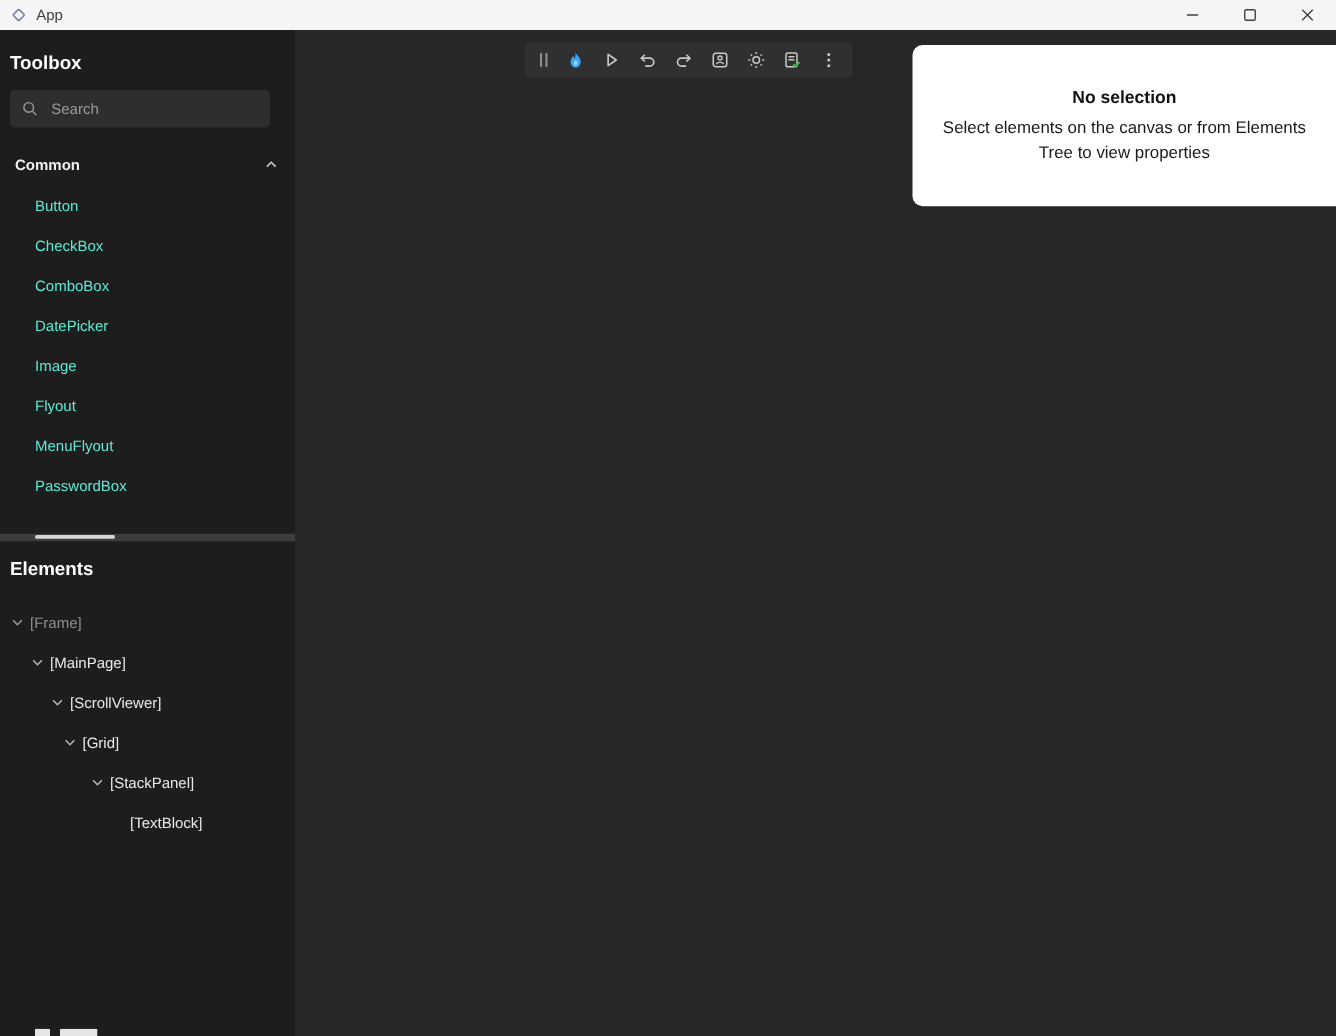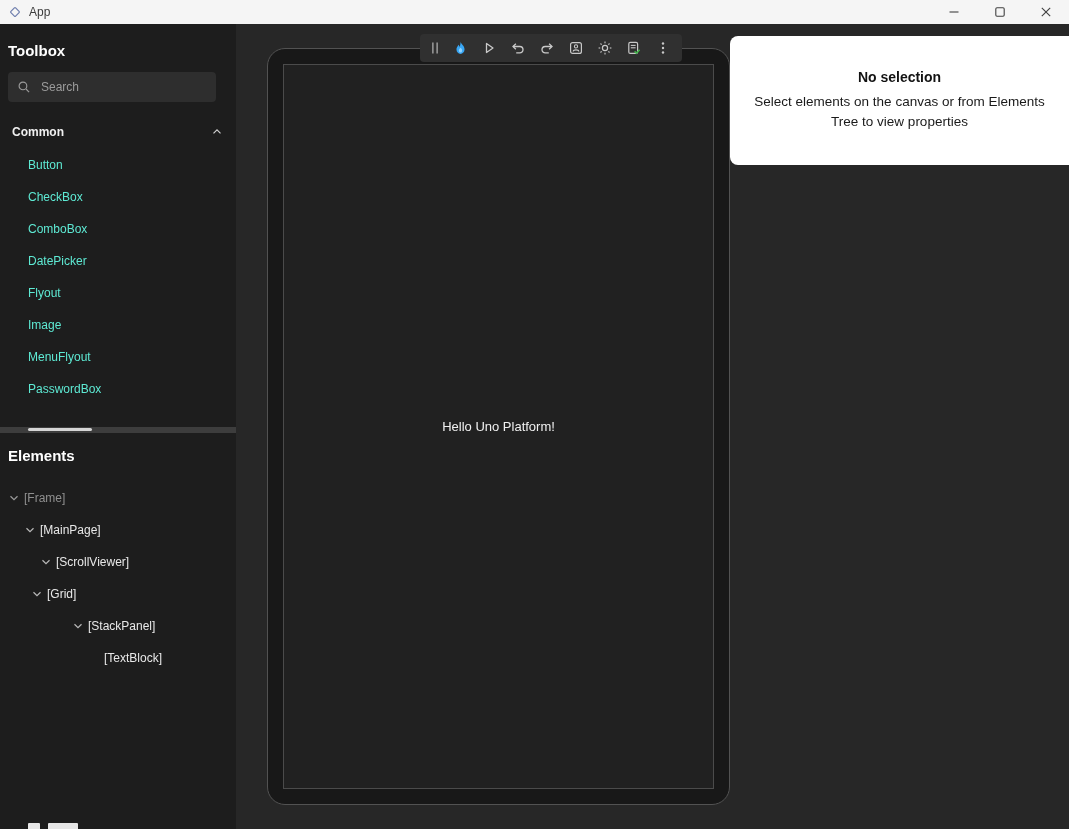--- a/index.html
+++ b/index.html
@@ -113,22 +113,22 @@
       <svg width="14" height="14" viewBox="0 0 16 16">
         <path d="M4 9.5 L8 5.5 L12 9.5" fill="none" stroke="#cfcfcf" stroke-width="1.4"></path>
       </svg>
     </div>
 
     <div class="tb-list">
       <div class="tb-item">Button</div>
       <div class="tb-item">CheckBox</div>
       <div class="tb-item">ComboBox</div>
       <div class="tb-item">DatePicker</div>
+      <div class="tb-item">Image</div>
       <div class="tb-item">Flyout</div>
-      <div class="tb-item">Image</div>
       <div class="tb-item">MenuFlyout</div>
       <div class="tb-item">PasswordBox</div>
     </div>
 
     <div class="hthumb"></div>
     <div class="splitter"></div>
 
     <div class="el-title">Elements</div>
 
     <div class="tree">
@@ -149,21 +149,21 @@
         <span class="lbl">[MainPage]</span>
       </div>
       <div class="tree-row" style="padding-left:38px;">
         <span class="chev">
           <svg width="14" height="14" viewBox="0 0 16 16">
               <path d="M4 6 L8 10 L12 6" fill="none" stroke="#b8b8b8" stroke-width="1.4"></path>
             </svg>
         </span>
         <span class="lbl">[ScrollViewer]</span>
       </div>
-      <div class="tree-row" style="padding-left:29px;">
+      <div class="tree-row" style="padding-left:48px;">
         <span class="chev">
           <svg width="14" height="14" viewBox="0 0 16 16">
               <path d="M4 6 L8 10 L12 6" fill="none" stroke="#b8b8b8" stroke-width="1.4"></path>
             </svg>
         </span>
         <span class="lbl">[Grid]</span>
       </div>
       <div class="tree-row" style="padding-left:70px;">
         <span class="chev">
           <svg width="14" height="14" viewBox="0 0 16 16">
@@ -247,25 +247,20 @@
       </button>
       <button class="tbtn">
         <svg width="16" height="16" viewBox="0 0 16 16">
           <circle cx="8" cy="3.5" r="1.2" fill="#c9c9c9"></circle>
           <circle cx="8" cy="8" r="1.2" fill="#c9c9c9"></circle>
           <circle cx="8" cy="12.5" r="1.2" fill="#c9c9c9"></circle>
         </svg>
       </button>
     </div>
 
-    <div class="device">
-      <div class="screen">
-        <span class="hello">Hello Uno Platform!</span>
-      </div>
-    </div>
 
     <div class="props">
       <div class="props-title">No selection</div>
       <div class="props-msg">Select elements on the canvas or from Elements Tree to view properties</div>
     </div>
   </div>
 
 </div>
 
 </body></html>

